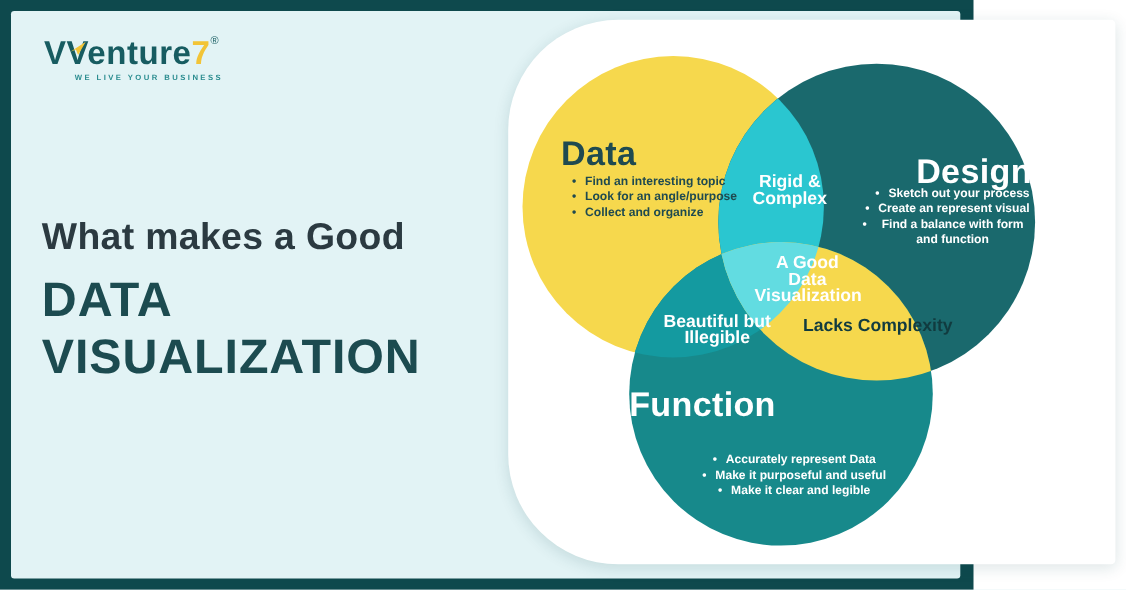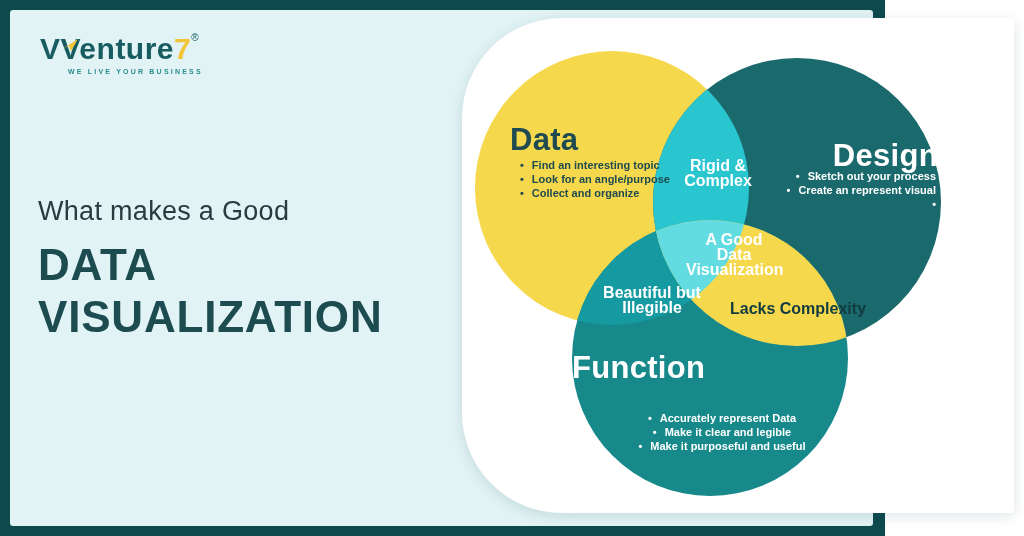--- a/index.html
+++ b/index.html
@@ -14,21 +14,21 @@
   .brand { position:absolute; left:30px; top:22px; }
   .logo-row { position:relative; font-weight:700; font-size:30px; letter-spacing:0.5px; }
   .logo-v, .logo-word { color:#175C61; }
   .logo-seven { color:#F2C437; }
   .logo-reg { color:#175C61; font-size:10px; vertical-align:top; font-weight:400; }
   .logo-plane { position:absolute; left:24px; top:-8px; }
   .logo-tagline { margin-top:2px; padding-left:28px; font-size:7px; font-weight:700;
                   letter-spacing:2.2px; color:#2A8C8F; }
 
   .title-block { position:absolute; left:28px; top:186px; }
-  .title-intro { font-size:27px; font-weight:400; color:#2B3A41; letter-spacing:0.3px; }
+  .title-intro { font-size:34px; font-weight:700; color:#2B3A41; letter-spacing:0.3px; }
   .title-main { margin-top:12px; font-size:44px; font-weight:800; color:#1C4B50;
                 line-height:52px; letter-spacing:0.8px; }
 
   
   .venn-panel { position:absolute; left:462px; top:18px; width:552px; height:495px;
                 background:#FFFFFF; border-radius:100px 4px 4px 100px;
                 box-shadow:0 3px 14px rgba(14,73,77,0.14); }
   .venn-panel svg { position:absolute; left:0; top:0; }
 
   .overlay { position:absolute; }
@@ -39,21 +39,21 @@
   .vlist { font-size:11px; font-weight:600; line-height:13.5px; }
   .vrow { display:flex; gap:8px; margin-bottom:0.5px; }
   .blt::before { content:"•"; }
   .vrow .blt { flex:0 0 auto; }
   .vrow-right { justify-content:flex-end; text-align:center; }
   .vrow-right .txt { max-width:140px; }
   .vrow-center { justify-content:center; text-align:center; }
 
   .venn-label { position:absolute; font-size:16px; font-weight:700; line-height:15px;
                 text-align:center; }
-  .label-dark { color:#113B3F;margin-top:12px; }
+  .label-dark { color:#113B3F; }
 </style>
 </head>
 <body>
 
 <div class="frame">
   <div class="inner-bg"></div>
 
   <div class="left-panel">
     <div class="brand">
       <div class="logo-row">
@@ -120,36 +120,37 @@
       <div class="vrow vrow-right">
           <span class="blt"></span>
           <span class="txt">Sketch out your process</span>
         </div>
       <div class="vrow vrow-right">
           <span class="blt"></span>
           <span class="txt">Create an represent visual</span>
         </div>
       <div class="vrow vrow-right">
           <span class="blt"></span>
+          <span class="txt">Find a balance with form and function</span>
         </div>
     </div>
 
     <div class="overlay set-heading white-text" style="left:110px; top:332px; width:300px; text-align:left;">Function</div>
     <div class="overlay vlist white-text" style="left:110px; top:394px; width:300px;">
       <div class="vrow vrow-center">
           <span class="blt"></span>
           <span class="txt">Accurately represent Data</span>
         </div>
       <div class="vrow vrow-center">
           <span class="blt"></span>
-          <span class="txt">Make it clear and legible</span>
+          <span class="txt">Make it purposeful and useful</span>
         </div>
       <div class="vrow vrow-center">
           <span class="blt"></span>
-          <span class="txt">Make it purposeful and useful</span>
+          <span class="txt">Make it clear and legible</span>
         </div>
     </div>
 
     <div class="venn-label white-text" style="left:211px; top:140px; width:90px;">Rigid &amp; Complex</div>
     <div class="venn-label white-text" style="left:224px; top:214px; width:96px;">A Good Data Visualization</div>
     <div class="venn-label white-text" style="left:135px; top:267px; width:110px;">Beautiful but Illegible</div>
     <div class="venn-label label-dark" style="left:266px; top:271px; width:140px;">Lacks Complexity</div>
   </div>
 </div>
 

